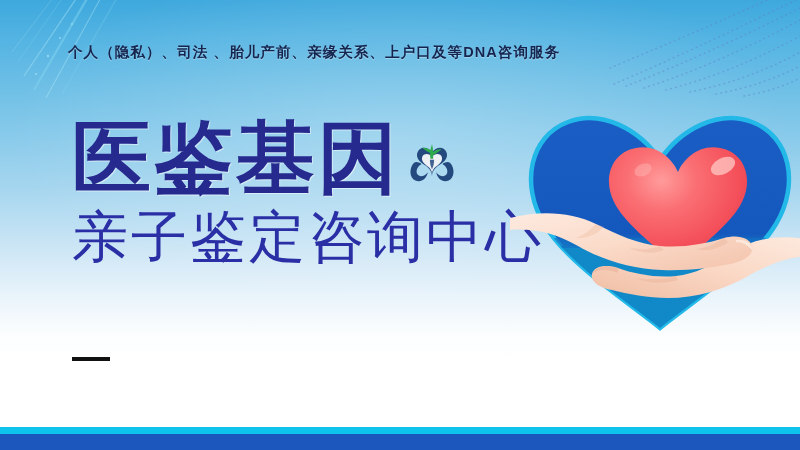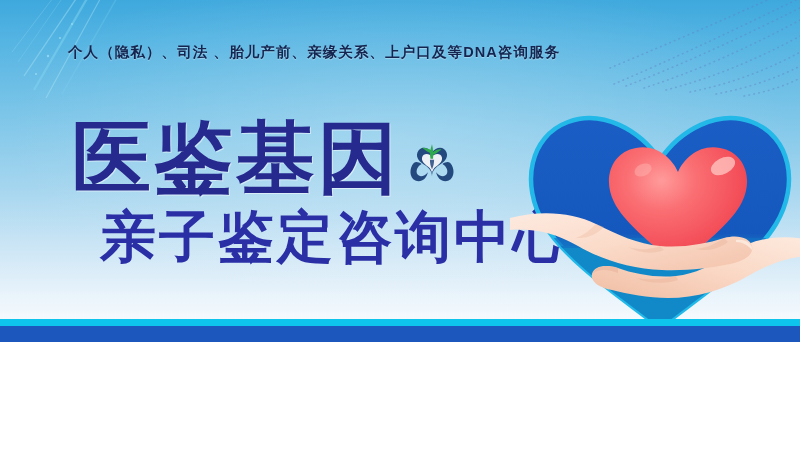--- a/index.html
+++ b/index.html
@@ -5,21 +5,21 @@
   * { margin:0; padding:0; box-sizing:border-box; }
   html, body { width:800px; height:450px; }
   body {
     font-family:"Liberation Sans", sans-serif;
     background:#ffffff;
     overflow:hidden;
   }
 
   #banner {
     position:relative;
-    width:800px; height:342px;
+    width:800px; height:450px;
     overflow:hidden;
     background:#f9a8d4;
   }
 
   
   .bg-gradient {
     position:absolute; left:0; top:0; width:800px; height:450px;
     background:linear-gradient(to bottom,
        #3ea8dd 0%,
        #52b3e2 8%,
@@ -69,27 +69,26 @@
     white-space:nowrap;
     font-family:"DejaVu Sans","Liberation Sans", sans-serif;
     text-shadow:1px 1px 0 rgba(255,255,255,0.5);
   }
 
   .logo-mark { margin-left:6px; margin-top:14px; flex:0 0 auto; }
 
   .sub-title {
     margin-top:9px;
     font-size:56px;
-    font-weight:bold;
+    font-weight:normal;
     color:#2b2fa6;
     letter-spacing:3px;
     line-height:1.05;
     white-space:nowrap;
     font-family:"DejaVu Sans","Liberation Sans", sans-serif;
-    text-align:right;
   }
 
   
   .dash {
     position:absolute; left:72px; top:357px;
     width:38px; height:4px; background:#111111;
   }
 
   
   .hero { position:absolute; left:510px; top:78px; width:300px; height:260px; }

